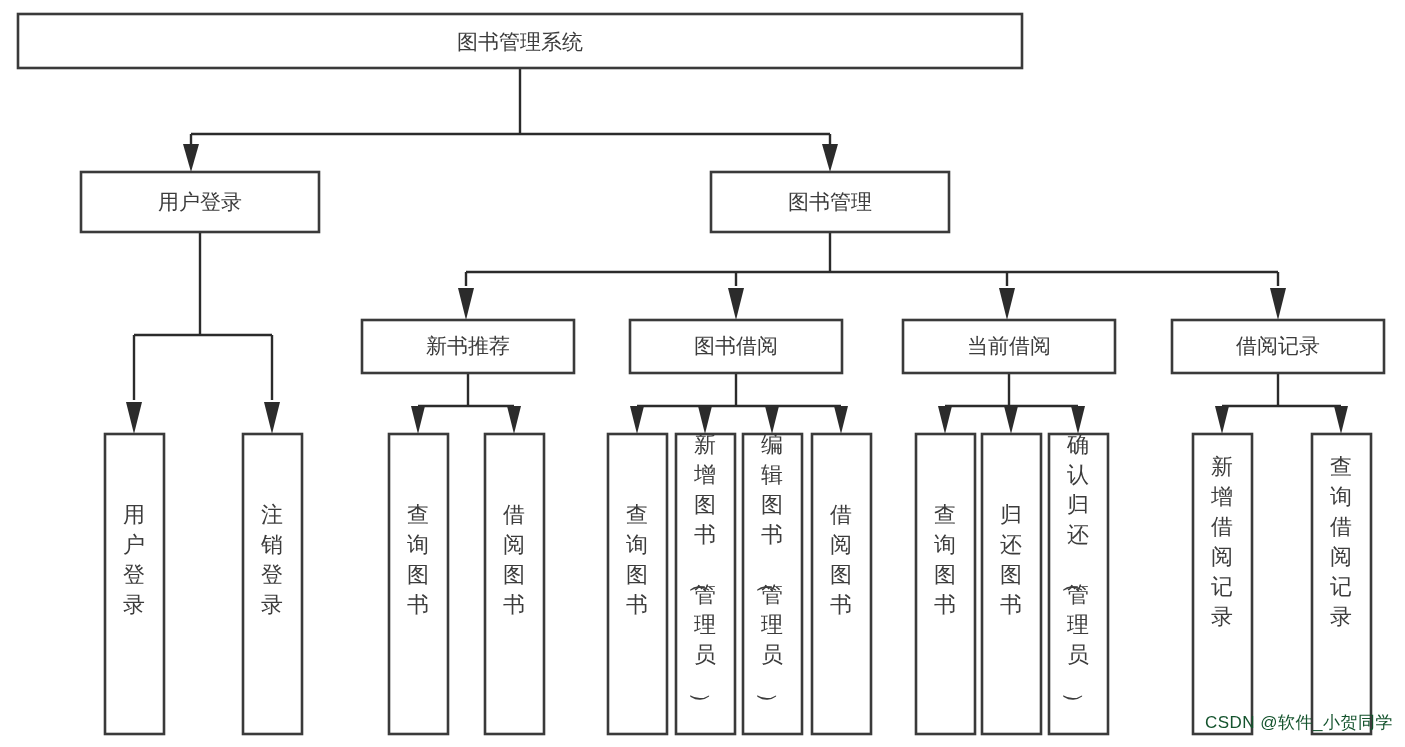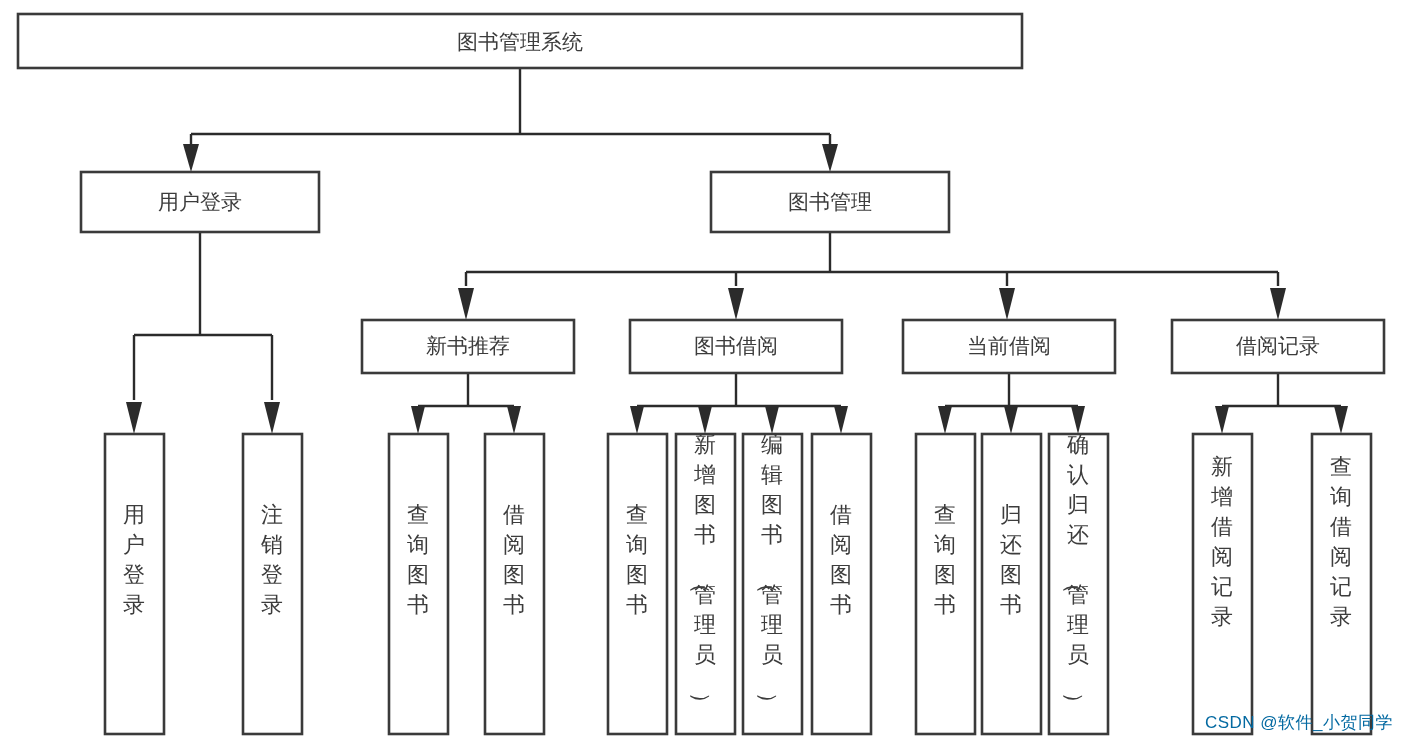--- a/index.html
+++ b/index.html
@@ -52,21 +52,21 @@
   .arrow-head {
     fill: #2b2b2b;
     stroke: none;
   }
   .watermark {
     position: absolute;
     right: 12px;
     bottom: 6px;
     font-family: "Liberation Sans", "DejaVu Sans", sans-serif;
     font-size: 17px;
-    color: #0369a1;
+    color: #14532d;
     white-space: nowrap;
     letter-spacing: 0.5px;
     pointer-events: none;
   }
 </style>
 </head>
 <body>
 
 <div id="diagram-root">
   <svg id="flow" viewBox="0 0 1405 747" xmlns="http://www.w3.org/2000/svg">

